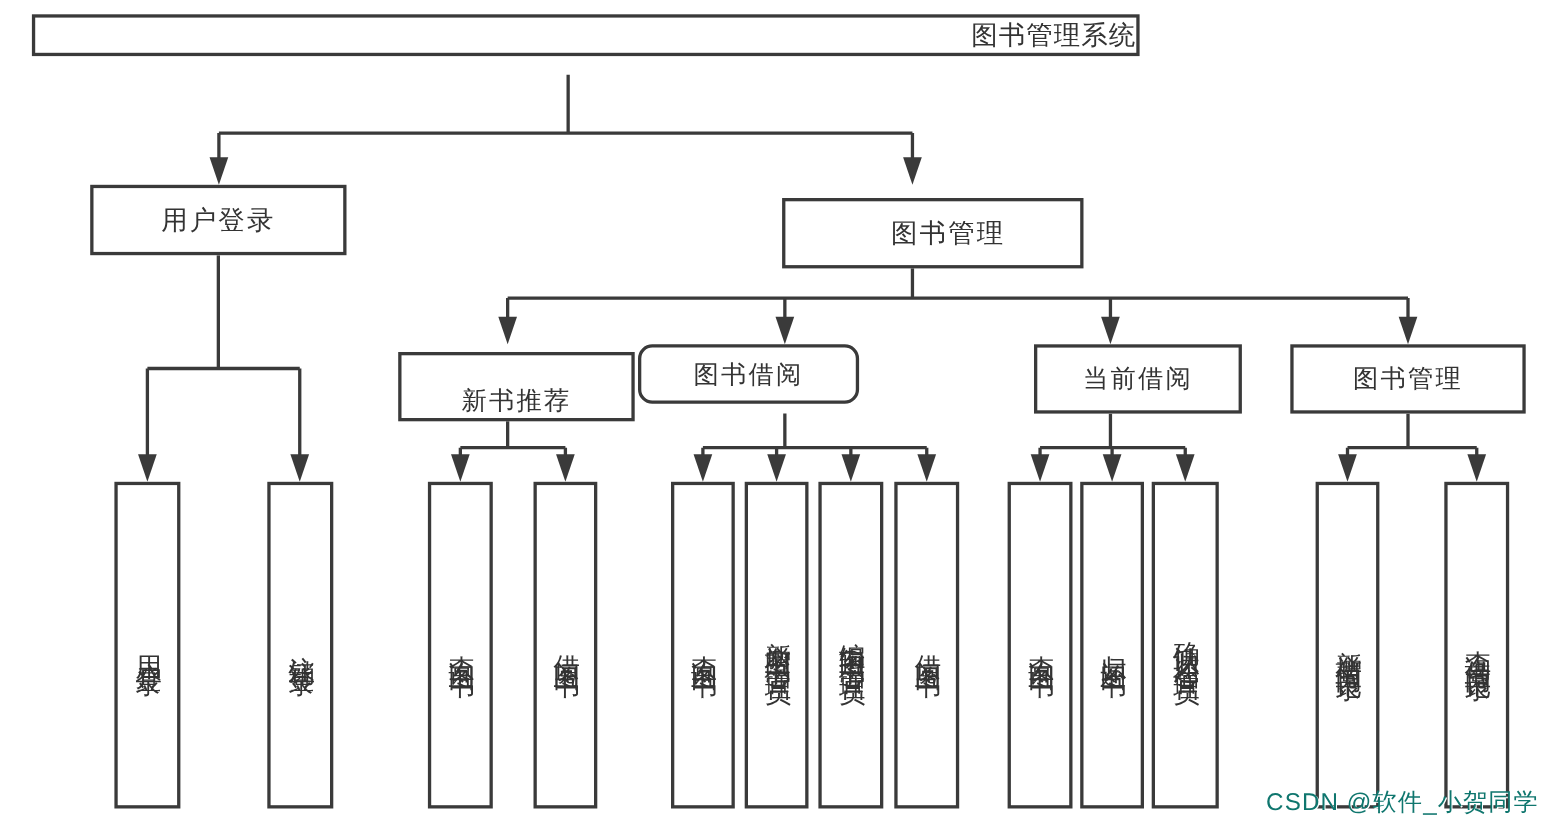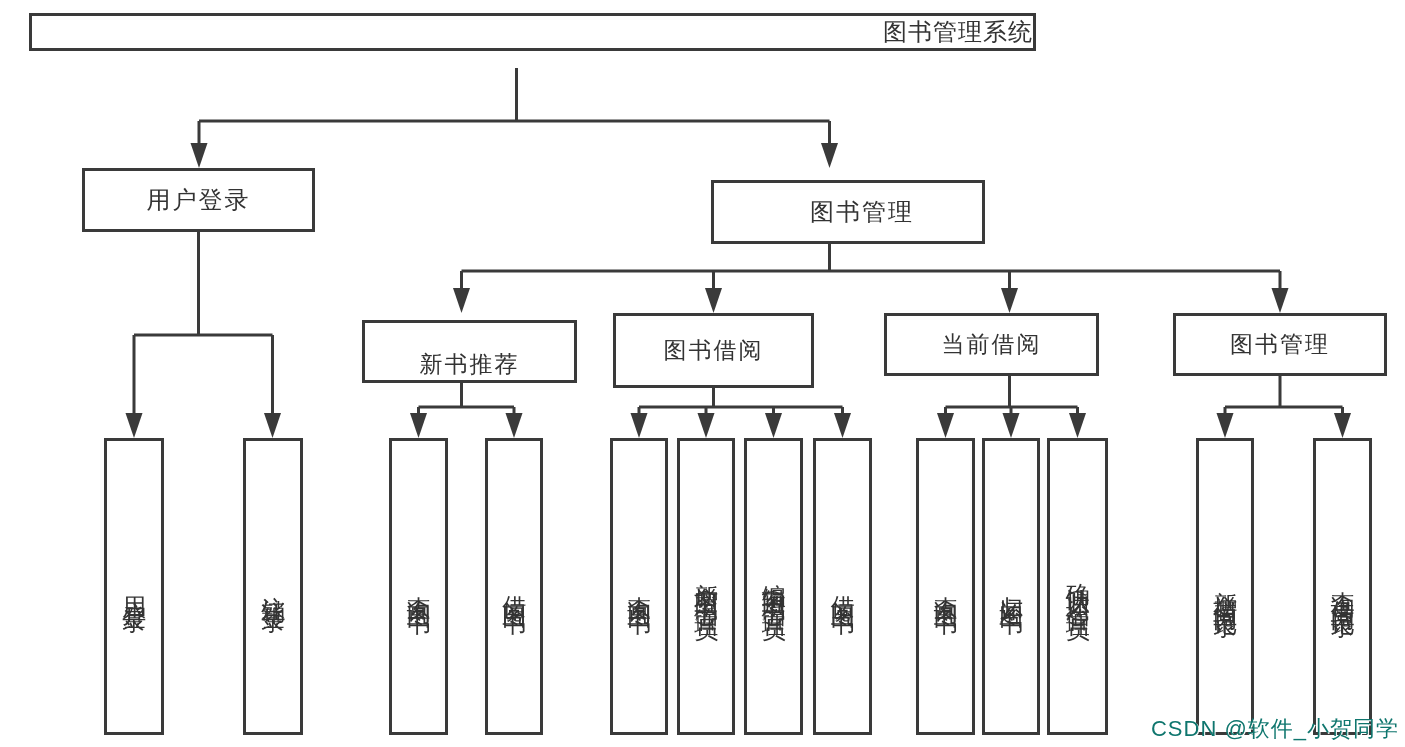--- a/index.html
+++ b/index.html
@@ -89,24 +89,24 @@
   <div class="box h2" style="left:82px;top:168px;width:233px;height:64px;">
     <span>用户登录</span>
   </div>
   <div class="box h2" style="left:711px;top:180px;width:274px;height:64px;padding-left:28px;">
     <span>图书管理</span>
   </div>
 
   <div class="box h3" style="left:362px;top:320px;width:215px;height:63px;align-items:flex-end;">
     <span>新书推荐</span>
   </div>
-  <div class="box h3" style="left:613px;top:313px;width:201px;height:75px;">
+  <div class="box h3" style="left:580px;top:313px;width:201px;height:54px;border-radius:13px;">
     <span>图书借阅</span>
   </div>
-  <div class="box h3" style="left:884px;top:313px;width:215px;height:63px;">
+  <div class="box h3" style="left:940px;top:313px;width:189px;height:63px;">
     <span>当前借阅</span>
   </div>
   <div class="box h3" style="left:1173px;top:313px;width:214px;height:63px;">
     <span>图书管理</span>
   </div>
 
   <div class="box leaf" style="left:104px;top:438px;width:60px;height:297px;">
     <span>用户登录</span>
   </div>
   <div class="box leaf" style="left:243px;top:438px;width:60px;height:297px;">

